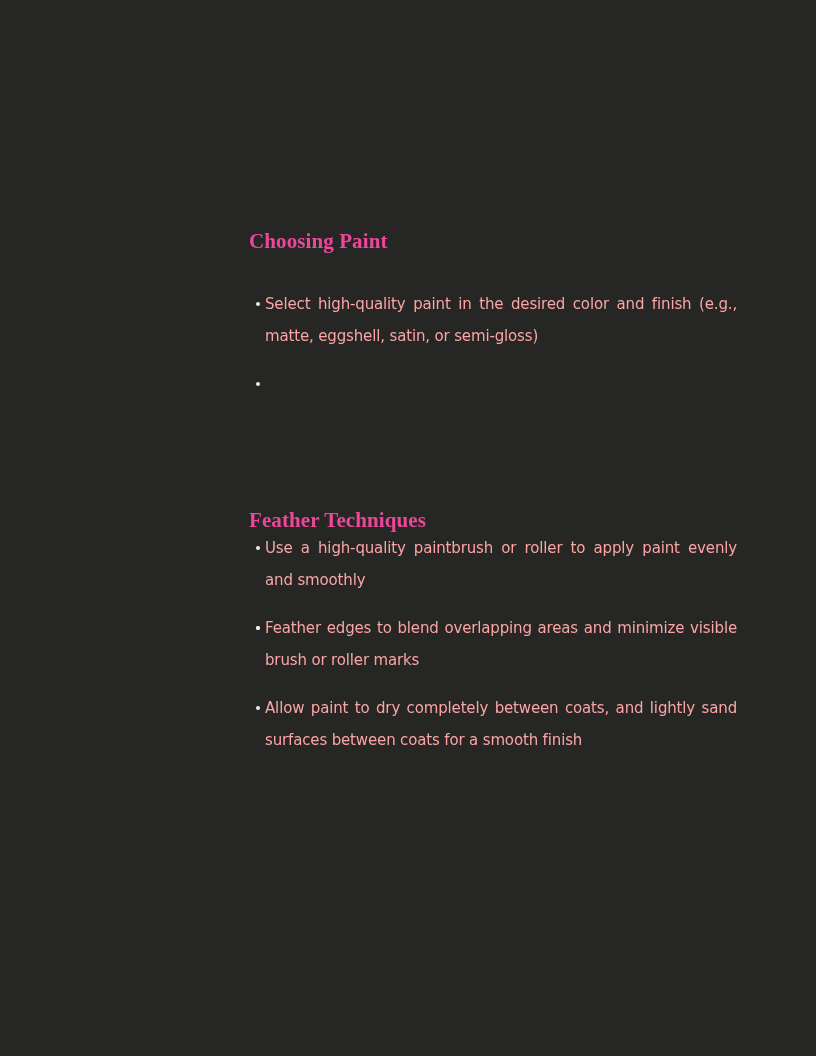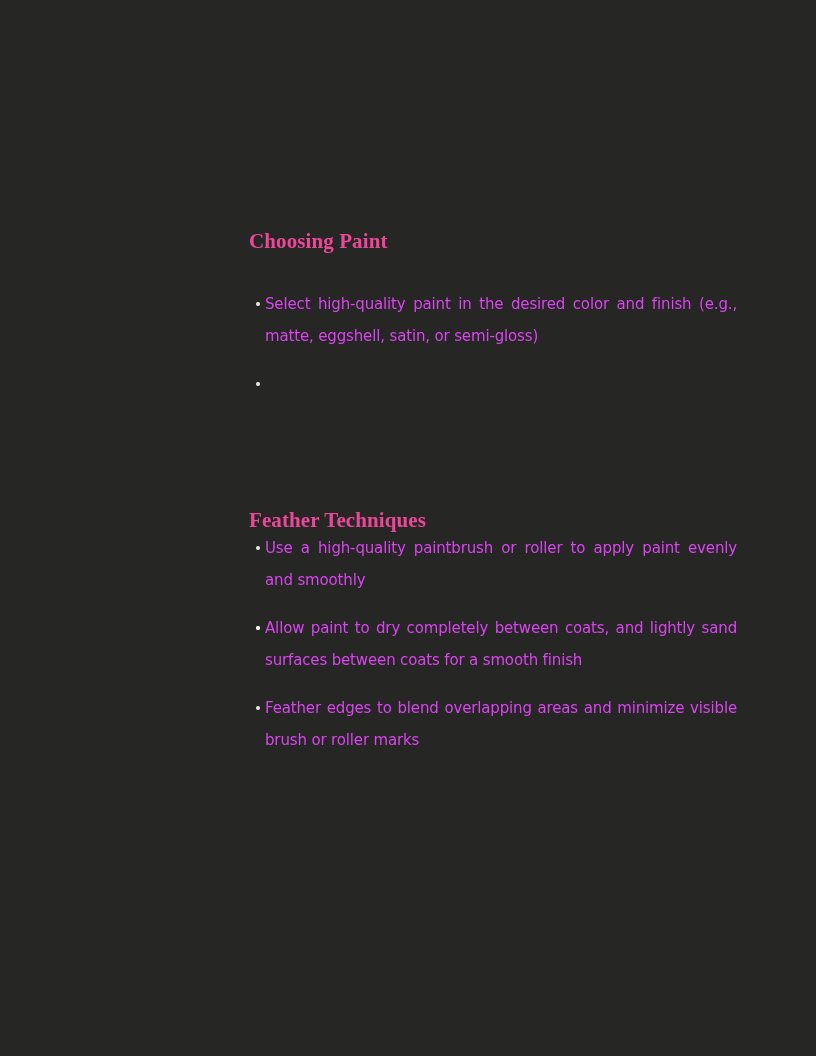--- a/index.html
+++ b/index.html
@@ -38,21 +38,21 @@
       list-style: none;
       margin: 0;
       padding: 0;
     }
     .bullet-item {
       position: relative;
       padding-left: 16px;
       font-family: "DejaVu Sans", "Liberation Sans", sans-serif;
       font-size: 15px;
       line-height: 32px;
-      color: #d946ef;
+      color: #fca5a5;
       text-align: justify;
       margin-bottom: 16px;
       letter-spacing: -0.15px;
     }
     .bullet-item:last-child {
       margin-bottom: 0;
     }
     .bullet-dot {
       position: absolute;
       left: 7px;
@@ -86,22 +86,22 @@
     <ul class="bullet-list" style="">
       <li class="bullet-item">
         <span class="bullet-dot"></span>
         <span>Use a high-quality paintbrush or roller to apply paint evenly and smoothly</span>
       </li>
       <li class="bullet-item">
         <span class="bullet-dot"></span>
       </li>
       <li class="bullet-item">
         <span class="bullet-dot"></span>
-        <span>Allow paint to dry completely between coats, and lightly sand surfaces between coats for a smooth finish</span>
+        <span>Feather edges to blend overlapping areas and minimize visible brush or roller marks</span>
       </li>
       <li class="bullet-item">
         <span class="bullet-dot"></span>
-        <span>Feather edges to blend overlapping areas and minimize visible brush or roller marks</span>
+        <span>Allow paint to dry completely between coats, and lightly sand surfaces between coats for a smooth finish</span>
       </li>
     </ul>
   </section>
 
 </div>
 
 </body></html>

